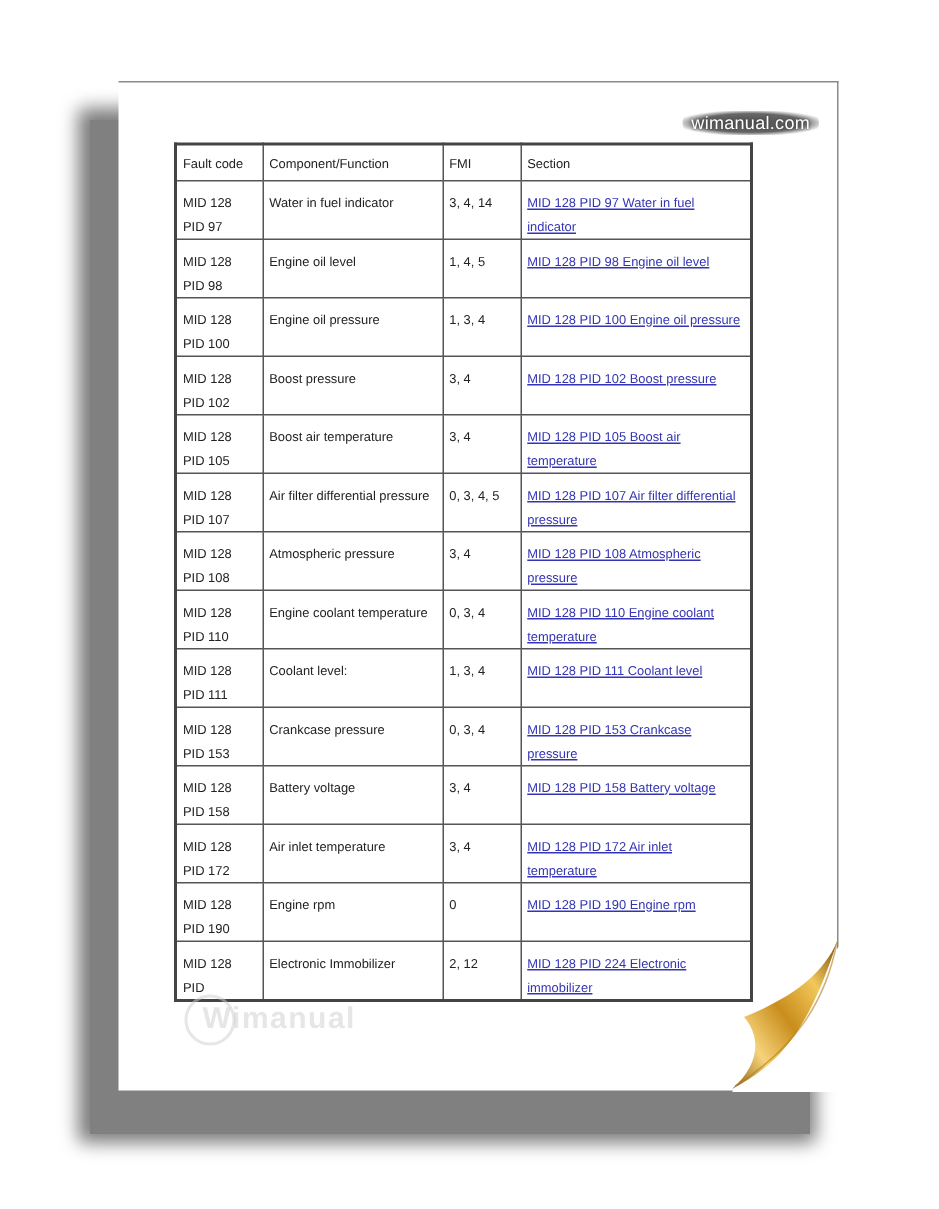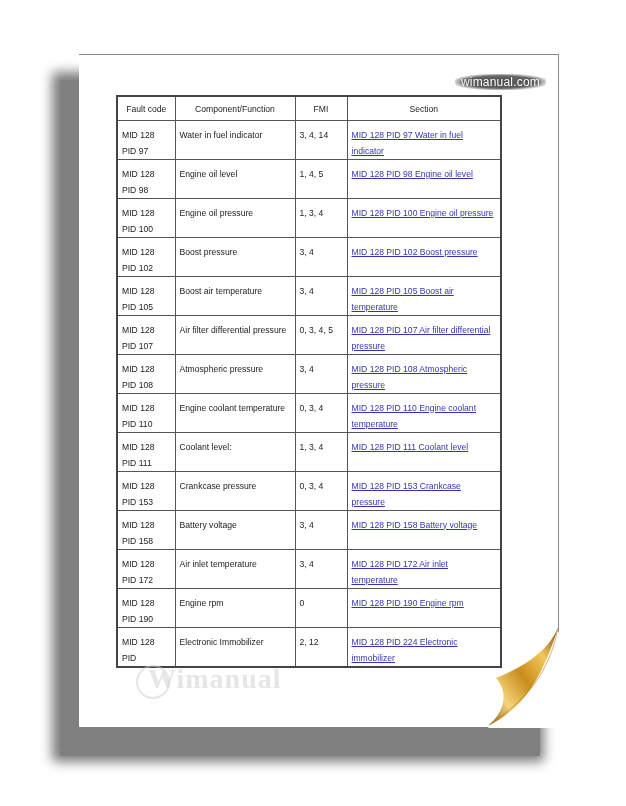--- a/index.html
+++ b/index.html
@@ -40,31 +40,31 @@
   }
   table.faults td, table.faults th {
     border: 1px solid #555;
     vertical-align: top;
     text-align: left;
     font-weight: normal;
     padding: 6px 4px 0 4px;
     line-height: 16px;
     box-sizing: border-box;
   }
-  table.faults th { height: 24px; padding-top: 4px; text-align: center; }
+  table.faults th { height: 24px; padding-top: 4px; }
   table.faults td { height: 37.6px; }
   .c1 { width: 58px; }
   .c2 { width: 120px; }
   .c3 { width: 52px; }
   .c4 { width: 154px; }
   a.section-link { color: #3434b4; text-decoration: underline; text-align: right; }
   .watermark-logo {
-    position: absolute; left: 57px; top: 608px;
-    font-size: 28px; color: rgba(200,200,200,0.45); letter-spacing: 1px;
-    font-family: Liberation Serif, serif; font-weight: bold;
+    position: absolute; left: 44px; top: 608px;
+    font-size: 20px; color: rgba(200,200,200,0.45); letter-spacing: 1px;
+    font-family: Liberation Sans, sans-serif; font-weight: bold;
   }
   .watermark-logo .ring {
     display: inline-block; width: 30px; height: 30px; border-radius: 50%;
     border: 2px solid rgba(205,205,205,0.5); vertical-align: middle; margin-right: -22px;
   }
   .curl {
     position: absolute; left: 478px; top: 620px; width: 82px; height: 108px;
   }
 </style>
 </head>

